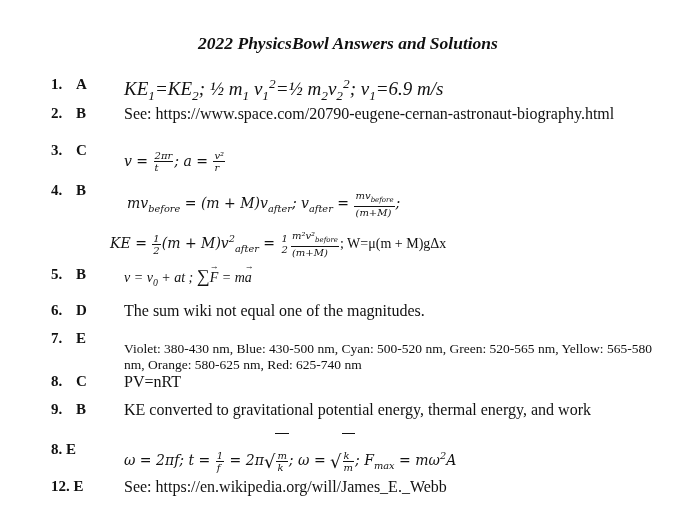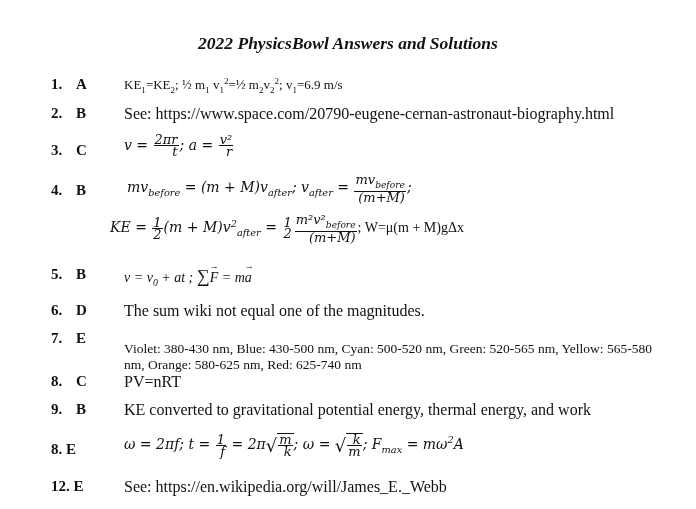--- a/index.html
+++ b/index.html
@@ -16,39 +16,39 @@
     .num {
       position: absolute; left: 51px; font-weight: bold; font-size: 15px;
       white-space: pre;
     }
     .ans { position: absolute; left: 76px; font-weight: bold; font-size: 15px; }
     .sol { position: absolute; left: 124px; font-size: 16px; white-space: nowrap; }
     .sol.small { font-size: 13.5px; line-height: 16px; white-space: normal; width: 540px; }
     .math { font-family: "DejaVu Serif", "Liberation Serif", serif; font-style: italic; font-size: 14px; }
     .up { font-style: normal; }
     sub, sup { font-size: 70%; }
-    .frac { display: inline-block; vertical-align: middle; text-align: right; font-size: 13px; line-height: 11px; margin: 0 1px; }
+    .frac { display: inline-block; vertical-align: middle; text-align: left; font-size: 10px; line-height: 11px; margin: 16px 1px; }
     .frac .n { display: block; border-bottom: 1px solid #111; padding: 0 1px; }
     .frac .d { display: block; padding: 0 1px; }
     .sqrt { display: inline-block; vertical-align: middle; }
     .sqrt .rad { font-style: normal; font-size: 18px; vertical-align: middle; }
     .sqrt .body { display: inline-block; border-top: 1px solid #111; vertical-align: middle; }
     .vec { position: relative; display: inline-block; }
     .vec::before { content: "\2192"; position: absolute; top: -9px; left: 0; font-size: 9px; font-style: normal; }
     .tnr { font-family: "Liberation Serif", serif; font-style: normal; }
   </style>
 </head>
 <body>
 
 <div class="title">2022 PhysicsBowl Answers and Solutions</div>
 
 <div class="row" style="top:76px;">
   <span class="num">1.</span>
   <span class="ans">A</span>
-  <span class="sol" style="font-size:13px;">
+  <span class="sol" style="font-size:19px;font-style:italic;">
     <span>KE</span><sub>1</sub><span>=KE</span><sub>2</sub><span>; ½ m</span><sub>1</sub><span> v</span><sub>1</sub><sup>2</sup><span>=½ m</span><sub>2</sub><span>v</span><sub>2</sub><sup>2</sup><span>; v</span><sub>1</sub><span>=6.9 m/s</span>
   </span>
 </div>
 
 <div class="row" style="top:105px;">
   <span class="num">2.</span>
   <span class="ans">B</span>
   <span class="sol">See: https://www.space.com/20790-eugene-cernan-astronaut-biography.html</span>
 </div>
 

